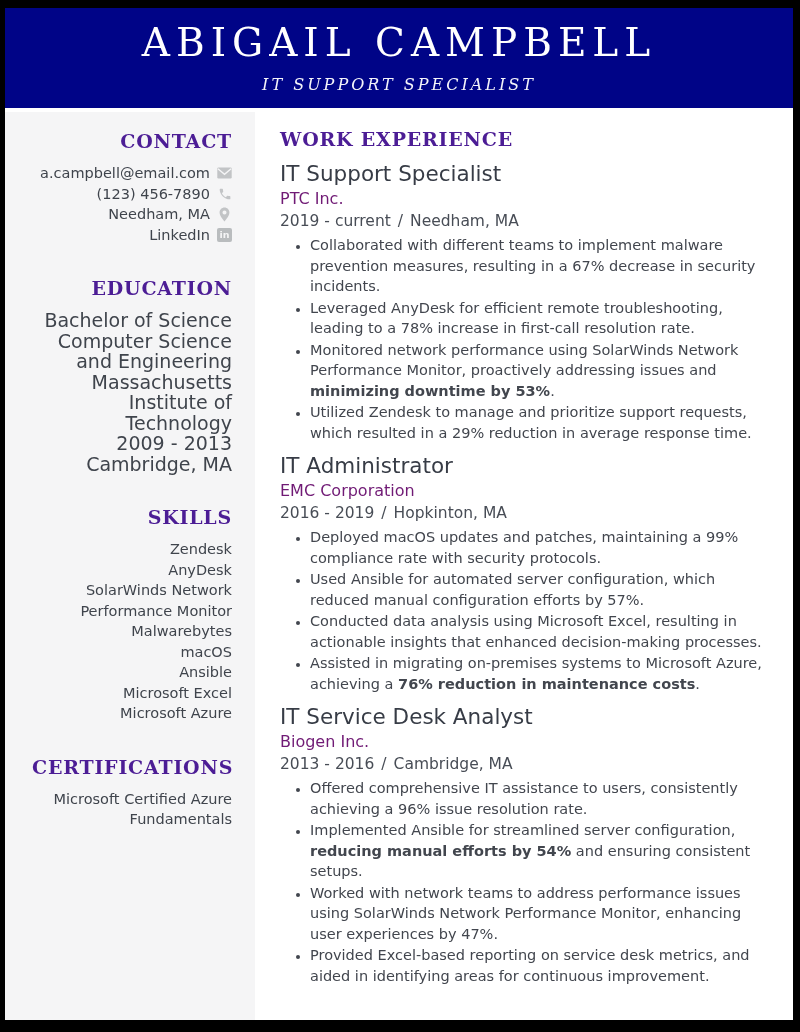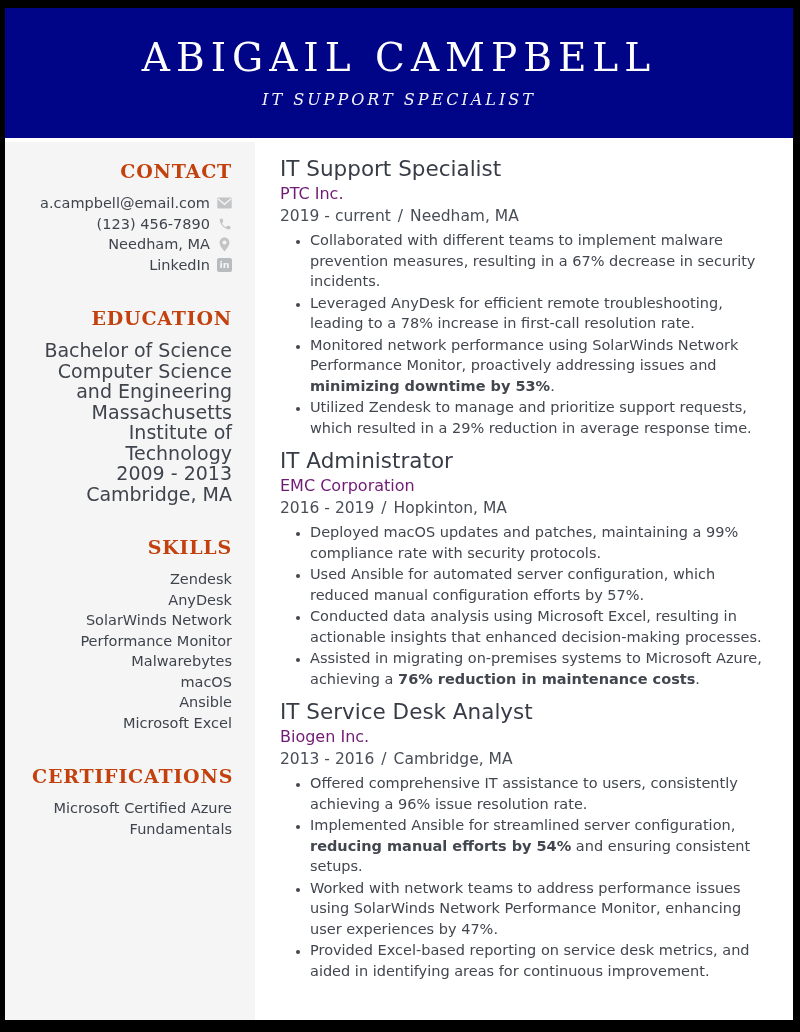--- a/index.html
+++ b/index.html
@@ -7,21 +7,21 @@
     width:800px;height:1032px;background:#000;position:relative;
     font-family:"DejaVu Sans", sans-serif;
     -webkit-font-smoothing:antialiased;
   }
   .page{
     position:absolute;top:8px;left:5px;right:7px;bottom:12px;
     background:#ffffff;display:flex;flex-direction:column;overflow:hidden;
   }
   
   .hdr{
-    height:130px;flex:none;background:#000487;
+    height:100px;flex:none;background:#000487;
     display:flex;flex-direction:column;align-items:center;justify-content:center;
   }
   .hdr .name{
     font-family:"DejaVu Serif", serif;font-weight:500;color:#ffffff;
     font-size:39px;letter-spacing:6px;line-height:1.1;margin:0;white-space:nowrap;
   }
   .hdr .role{
     font-family:"DejaVu Serif", serif;font-style:italic;color:#f4f4fa;
     font-size:16px;letter-spacing:3px;margin-top:10px;white-space:nowrap;
   }
@@ -29,21 +29,21 @@
   .cols{flex:1;display:flex;margin-top:4px;min-height:0;}
   .sidebar{
     width:250px;flex:none;background:#f5f5f6;box-sizing:border-box;
     padding:16px 23px 20px 27px;text-align:right;color:#3f444c;
   }
   .main{
     flex:1;box-sizing:border-box;padding:14px 22px 10px 25px;color:#42464e;
   }
   
   h2{
-    font-family:"DejaVu Serif", serif;font-weight:700;color:#c2410c;
+    font-family:"DejaVu Serif", serif;font-weight:700;color:#4c1d95;
     font-size:19px;letter-spacing:0.8px;margin:0 0 9px 0;line-height:26px;
   }
   .side-sec{margin-bottom:30px;}
   
   .side-list{list-style:none;margin:0;padding:0;}
   .side-list li{font-size:14.5px;line-height:20.5px;}
   .contact-row{
     display:flex;justify-content:flex-end;align-items:center;gap:7px;
     font-size:14.5px;line-height:20.5px;
   }
@@ -131,33 +131,35 @@
       <section class="side-sec">
         <h2>SKILLS</h2>
         <ul class="side-list" id="skills-list">
             <li>Zendesk</li>
             <li>AnyDesk</li>
             <li>SolarWinds Network Performance Monitor</li>
             <li>Malwarebytes</li>
             <li>macOS</li>
             <li>Ansible</li>
             <li>Microsoft Excel</li>
+            <li>Microsoft Azure</li>
           </ul>
       </section>
 
       <section class="side-sec">
         <h2>CERTIFICATIONS</h2>
         <ul class="side-list" id="cert-list">
             <li>Microsoft Certified Azure Fundamentals</li>
           </ul>
       </section>
 
     </aside>
 
     <main class="main">
+      <h2>WORK EXPERIENCE</h2>
       <div id="jobs">
           <article class="job">
             <h3 class="job-title">IT Support Specialist</h3>
             <div class="job-company">PTC Inc.</div>
             <div class="job-dateline"><span>2019 - current</span><span class="slash">/</span><span>Needham, MA</span></div>
             <ul class="bullets">
               <li>Collaborated with different teams to implement malware prevention measures, resulting in a 67% decrease in security incidents.</li>
               <li>Leveraged AnyDesk for efficient remote troubleshooting, leading to a 78% increase in first-call resolution rate.</li>
               <li>Monitored network performance using SolarWinds Network Performance Monitor, proactively addressing issues and <b class="em">minimizing downtime by 53%</b>.</li>
               <li>Utilized Zendesk to manage and prioritize support requests, which resulted in a 29% reduction in average response time.</li>

